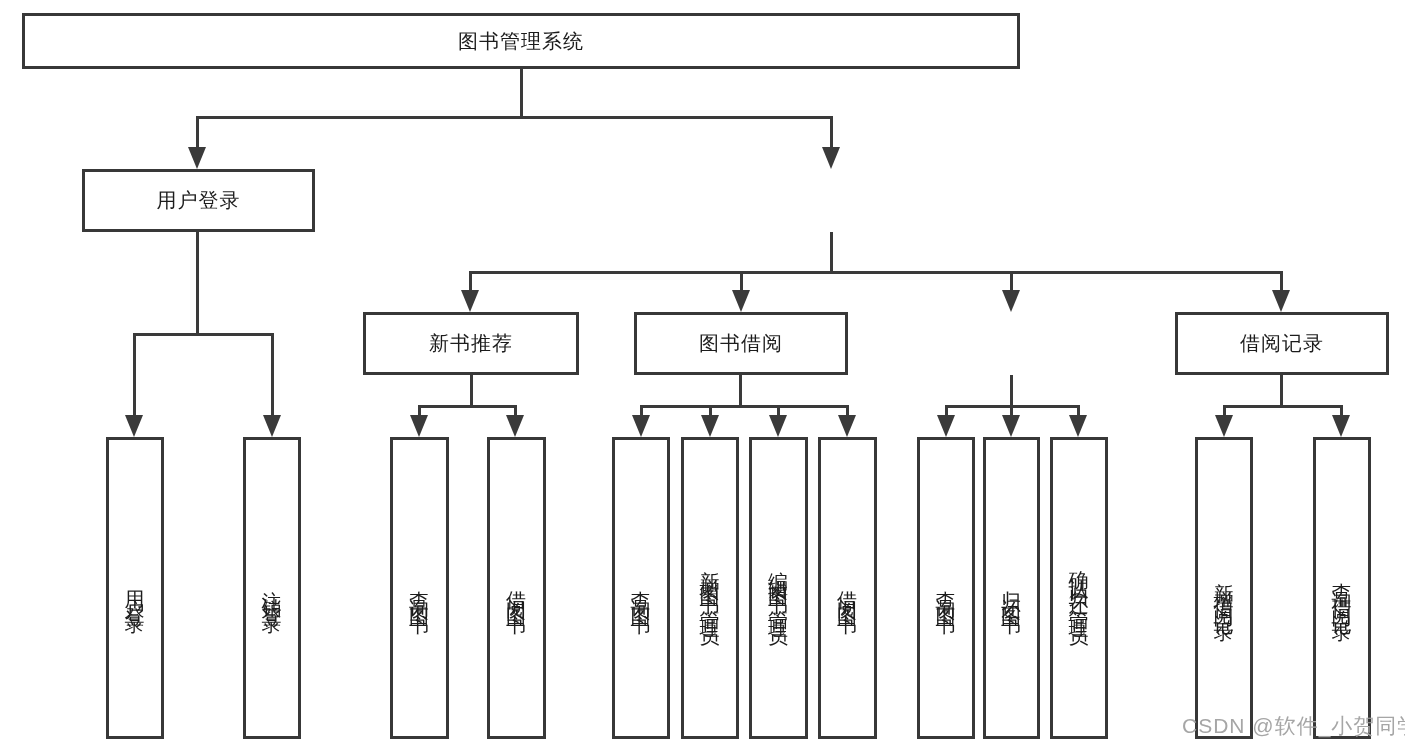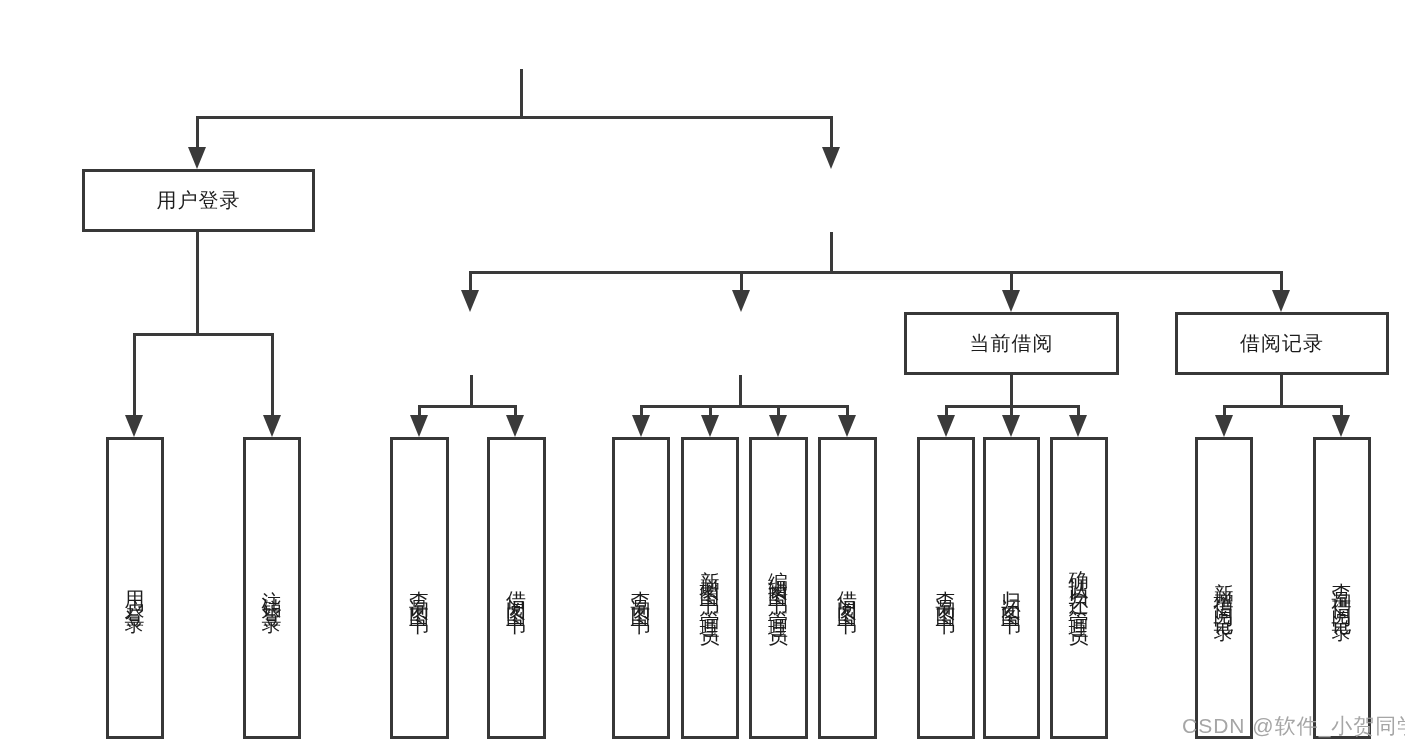--- a/index.html
+++ b/index.html
@@ -47,27 +47,29 @@
     letter-spacing:1px;
     white-space:nowrap;
     z-index:5;
   }
 </style>
 </head>
 <body>
 
 <div id="canvas">
 
+  <div class="box" style="left:22px;top:13px;width:998px;height:56px;">图书管理系统</div>
 
   <div class="box" style="left:82px;top:169px;width:233px;height:63px;">用户登录</div>
 
 
+  <div class="box" style="left:363px;top:312px;width:216px;height:63px;">新书推荐</div>
 
+  <div class="box" style="left:634px;top:312px;width:214px;height:63px;">图书借阅</div>
 
-  <div class="box" style="left:904px;top:312px;width:215px;height:63px;">当前借阅</div>
 
   <div class="box" style="left:1175px;top:312px;width:214px;height:63px;">借阅记录</div>
 
   <div class="box vbox" style="left:106px;top:437px;width:58px;height:302px;">用户登录</div>
 
   <div class="box vbox" style="left:243px;top:437px;width:58px;height:302px;">注销登录</div>
 
   <div class="box vbox" style="left:390px;top:437px;width:59px;height:302px;">查询图书</div>
 
   <div class="box vbox" style="left:487px;top:437px;width:59px;height:302px;">借阅图书</div>

